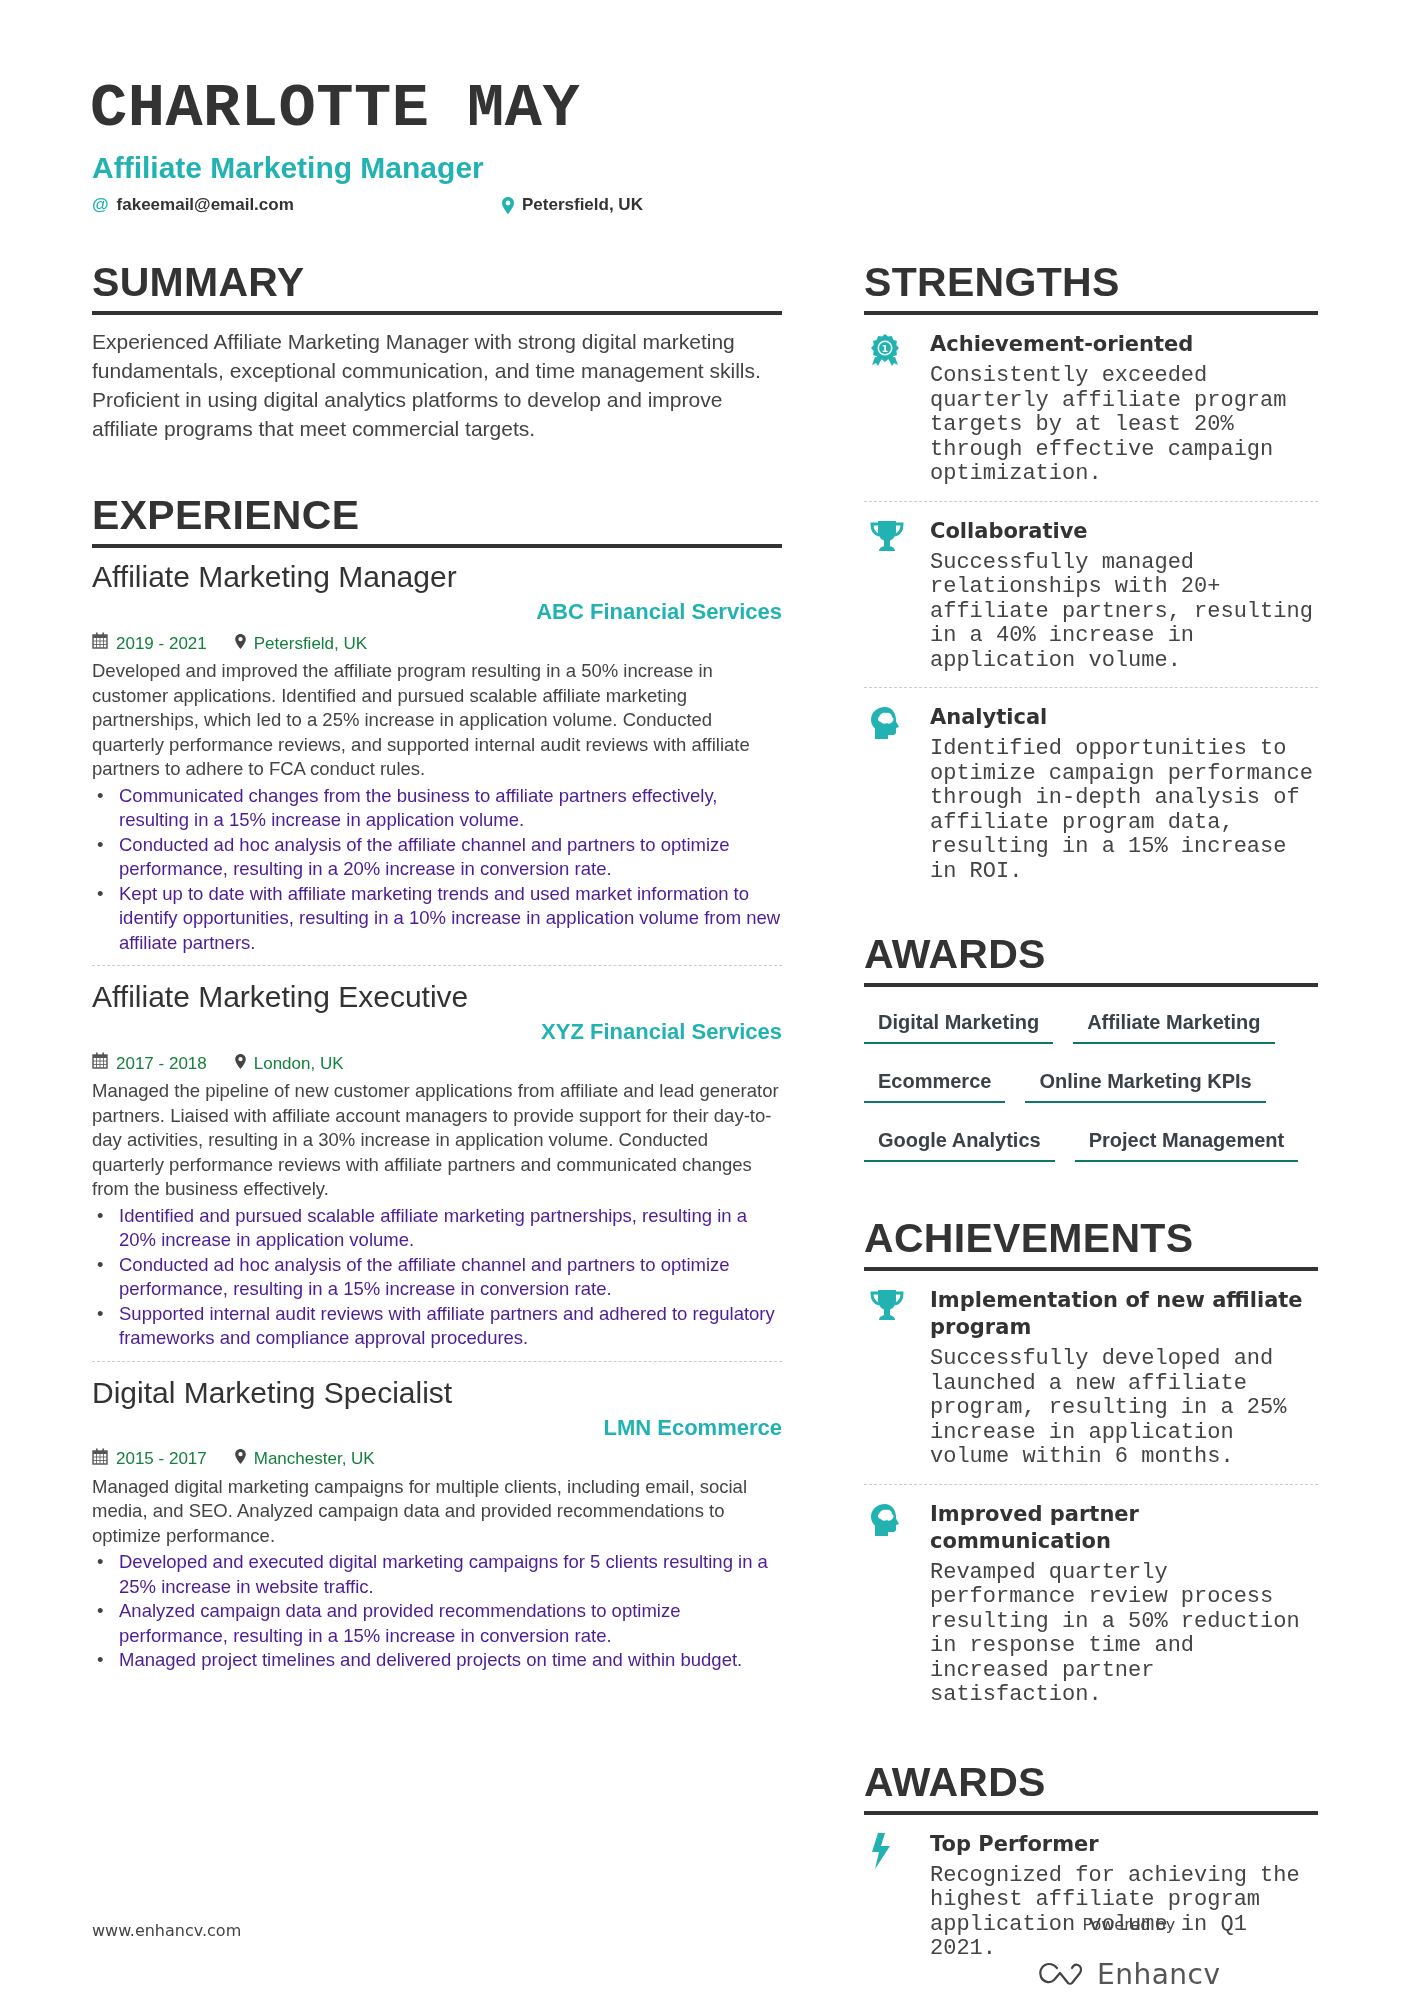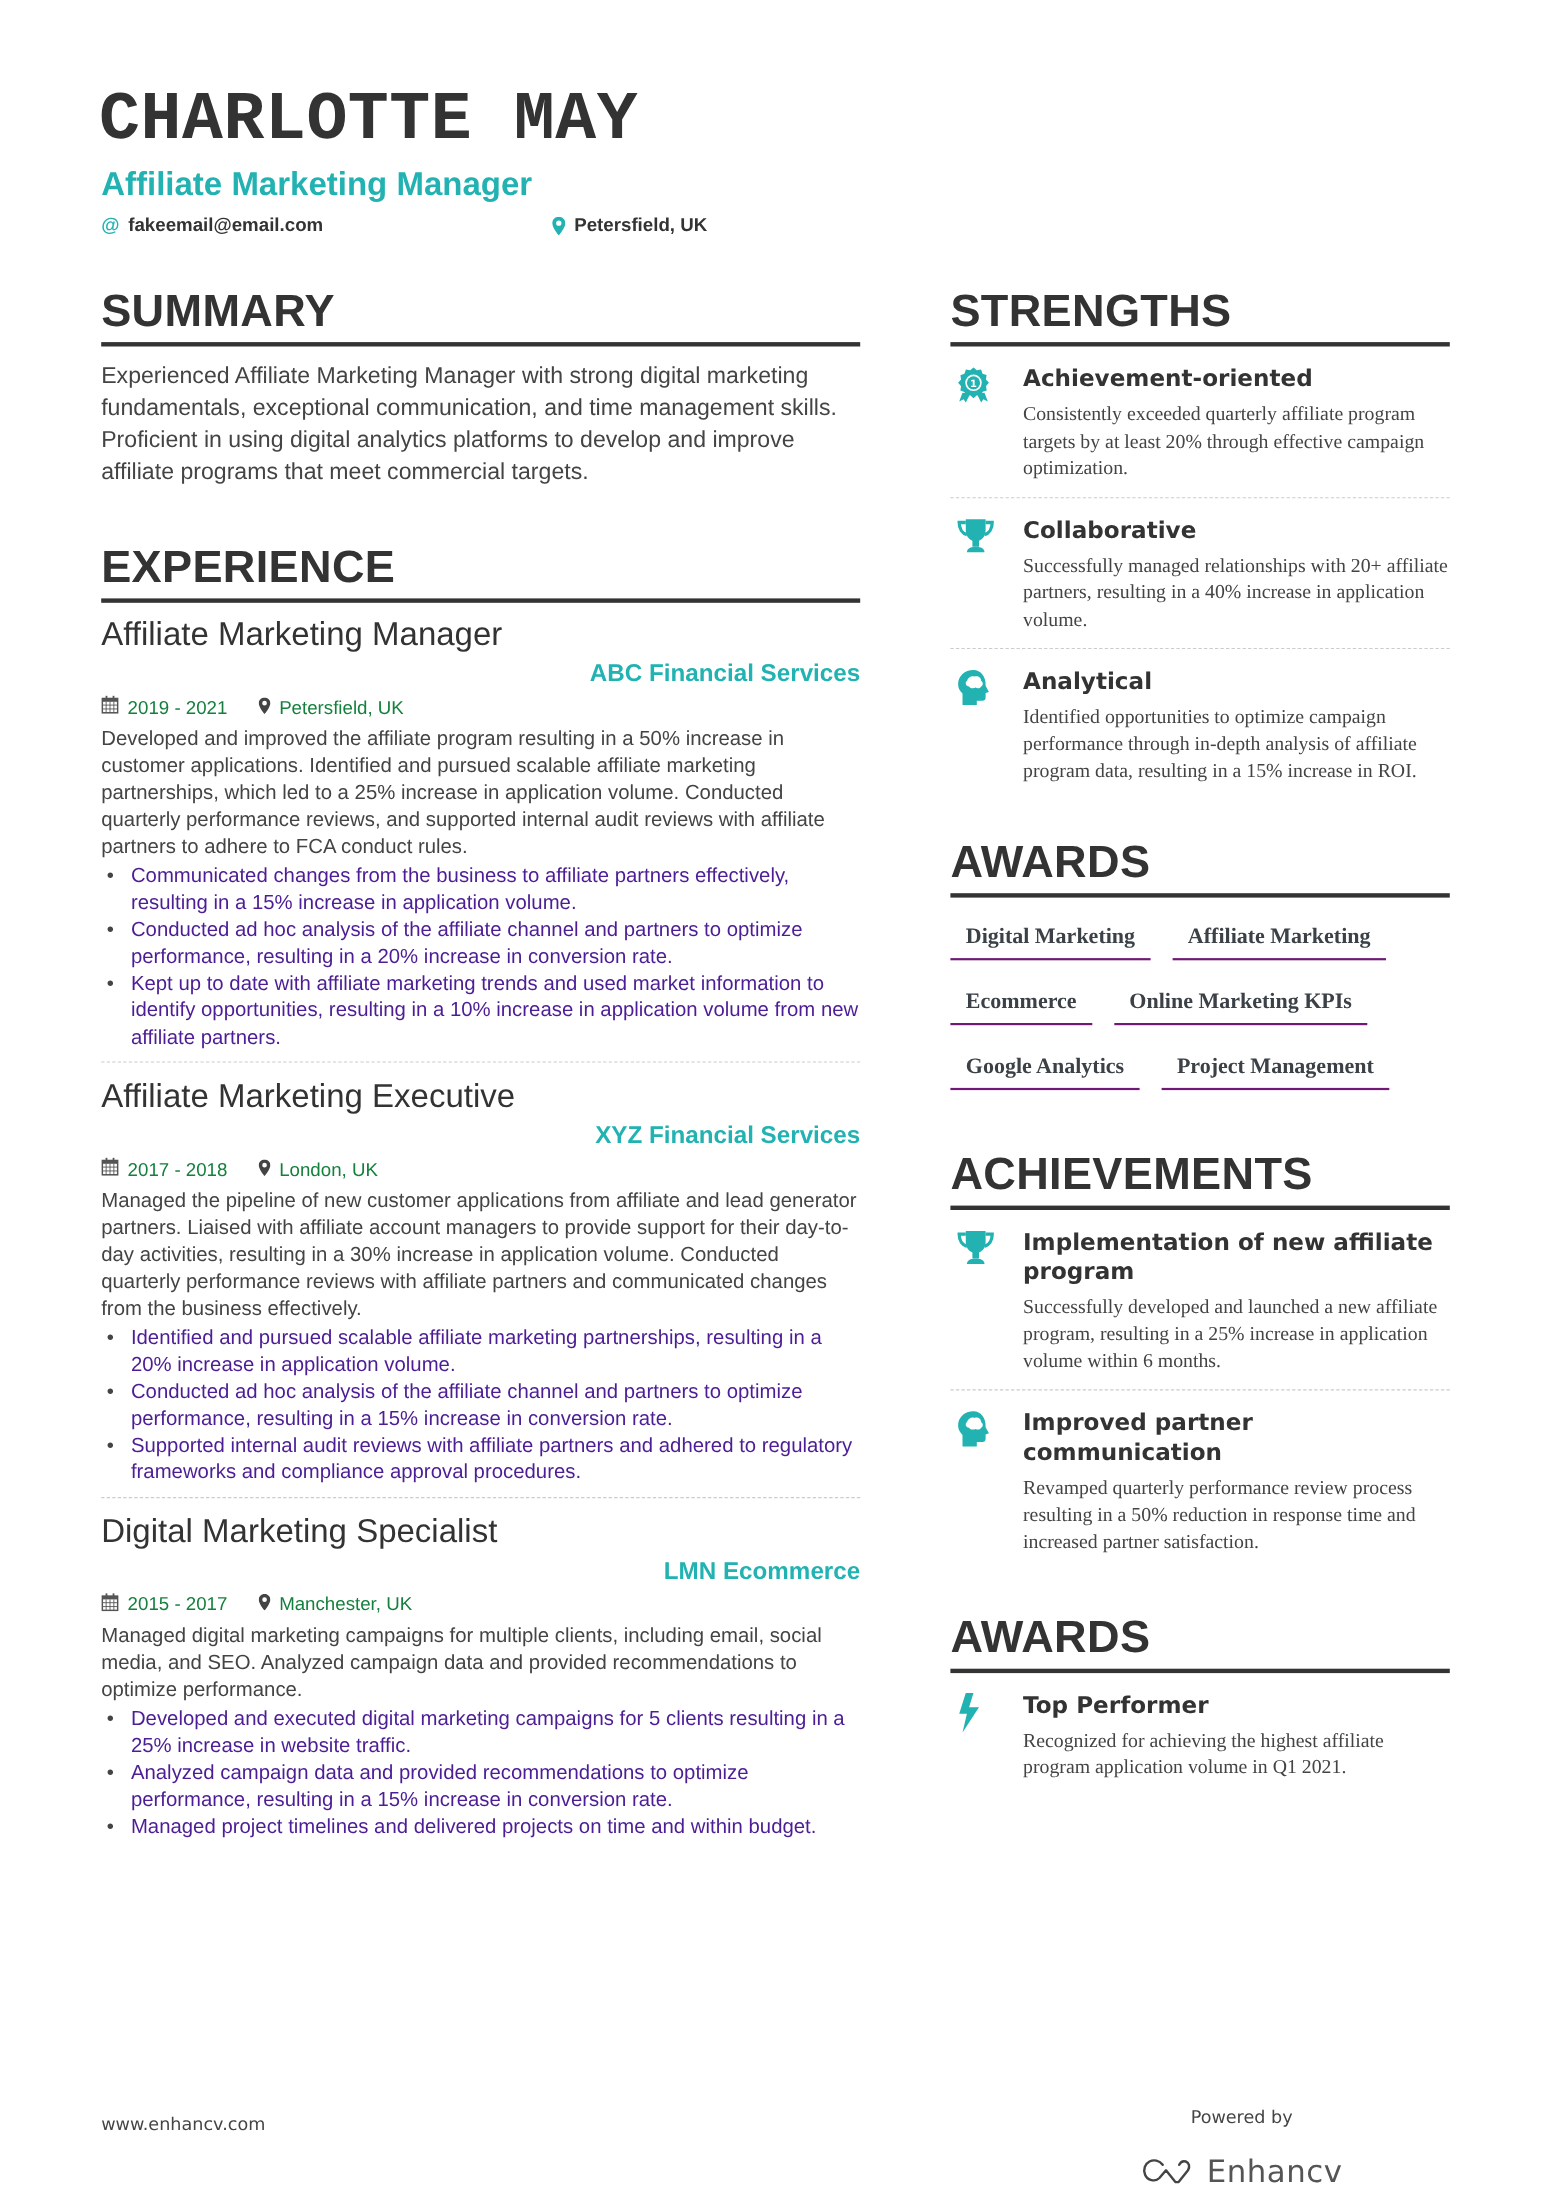--- a/index.html
+++ b/index.html
@@ -47,29 +47,29 @@
                     font-family: "Liberation Sans", sans-serif; }
   .exp-bullets li::before { content: "•"; position: absolute; left: 5px; top: 0; color: #444; }
 
   
   .ritem { display: flex; padding: 16px 0 14px 0; }
   .ritem + .ritem { border-top: 1px dashed #cccccc; }
   .ritem .ricon { width: 60px; flex: 0 0 60px; display: flex; justify-content: flex-start; padding-left: 6px; padding-top: 2px; }
   .ritem .rbody { flex: 1; }
   .rtitle { font-size: 21px; font-weight: bold; color: #333; line-height: 27px; margin: 0;
             font-family: "DejaVu Sans", sans-serif; }
-  .rdesc { font-size: 18px; line-height: 24.5px; color: #444; margin: 6px 0 0 0;
-           font-family: Liberation Serif, serif; }
+  .rdesc { font-size: 22px; line-height: 24.5px; color: #444; margin: 6px 0 0 0;
+           font-family: Liberation Mono, monospace; }
 
   .section { margin-bottom: 0; }
 
   
   .skills { display: flex; flex-wrap: wrap; gap: 0 20px; padding-top: 14px; }
   .skill { font-size: 20px; font-weight: bold; color: #3b4146; padding: 10px 14px 8px 14px;
-           border-bottom: 2px solid #701a75; margin-bottom: 16px; font-family: Liberation Serif, serif; }
+           border-bottom: 2px solid #0f766e; margin-bottom: 16px; font-family: Liberation Sans, sans-serif; }
 
   
   .footer-left { position: absolute; left: 92px; top: 1921px; font-size: 16px; color: #444;
                  font-family: "DejaVu Sans", sans-serif; }
   .footer-right { position: absolute; left: 1037px; top: 1915px; display: flex; align-items: center; gap: 24px; flex-direction: column; }
   .powered { font-size: 16px; color: #444; font-family: "DejaVu Sans", sans-serif; }
   .brand { display: flex; align-items: center; gap: 12px; }
   .brand-name { font-size: 28px; color: #555; font-family: "DejaVu Sans", sans-serif; letter-spacing: 0.5px; }
 </style>
 </head>

